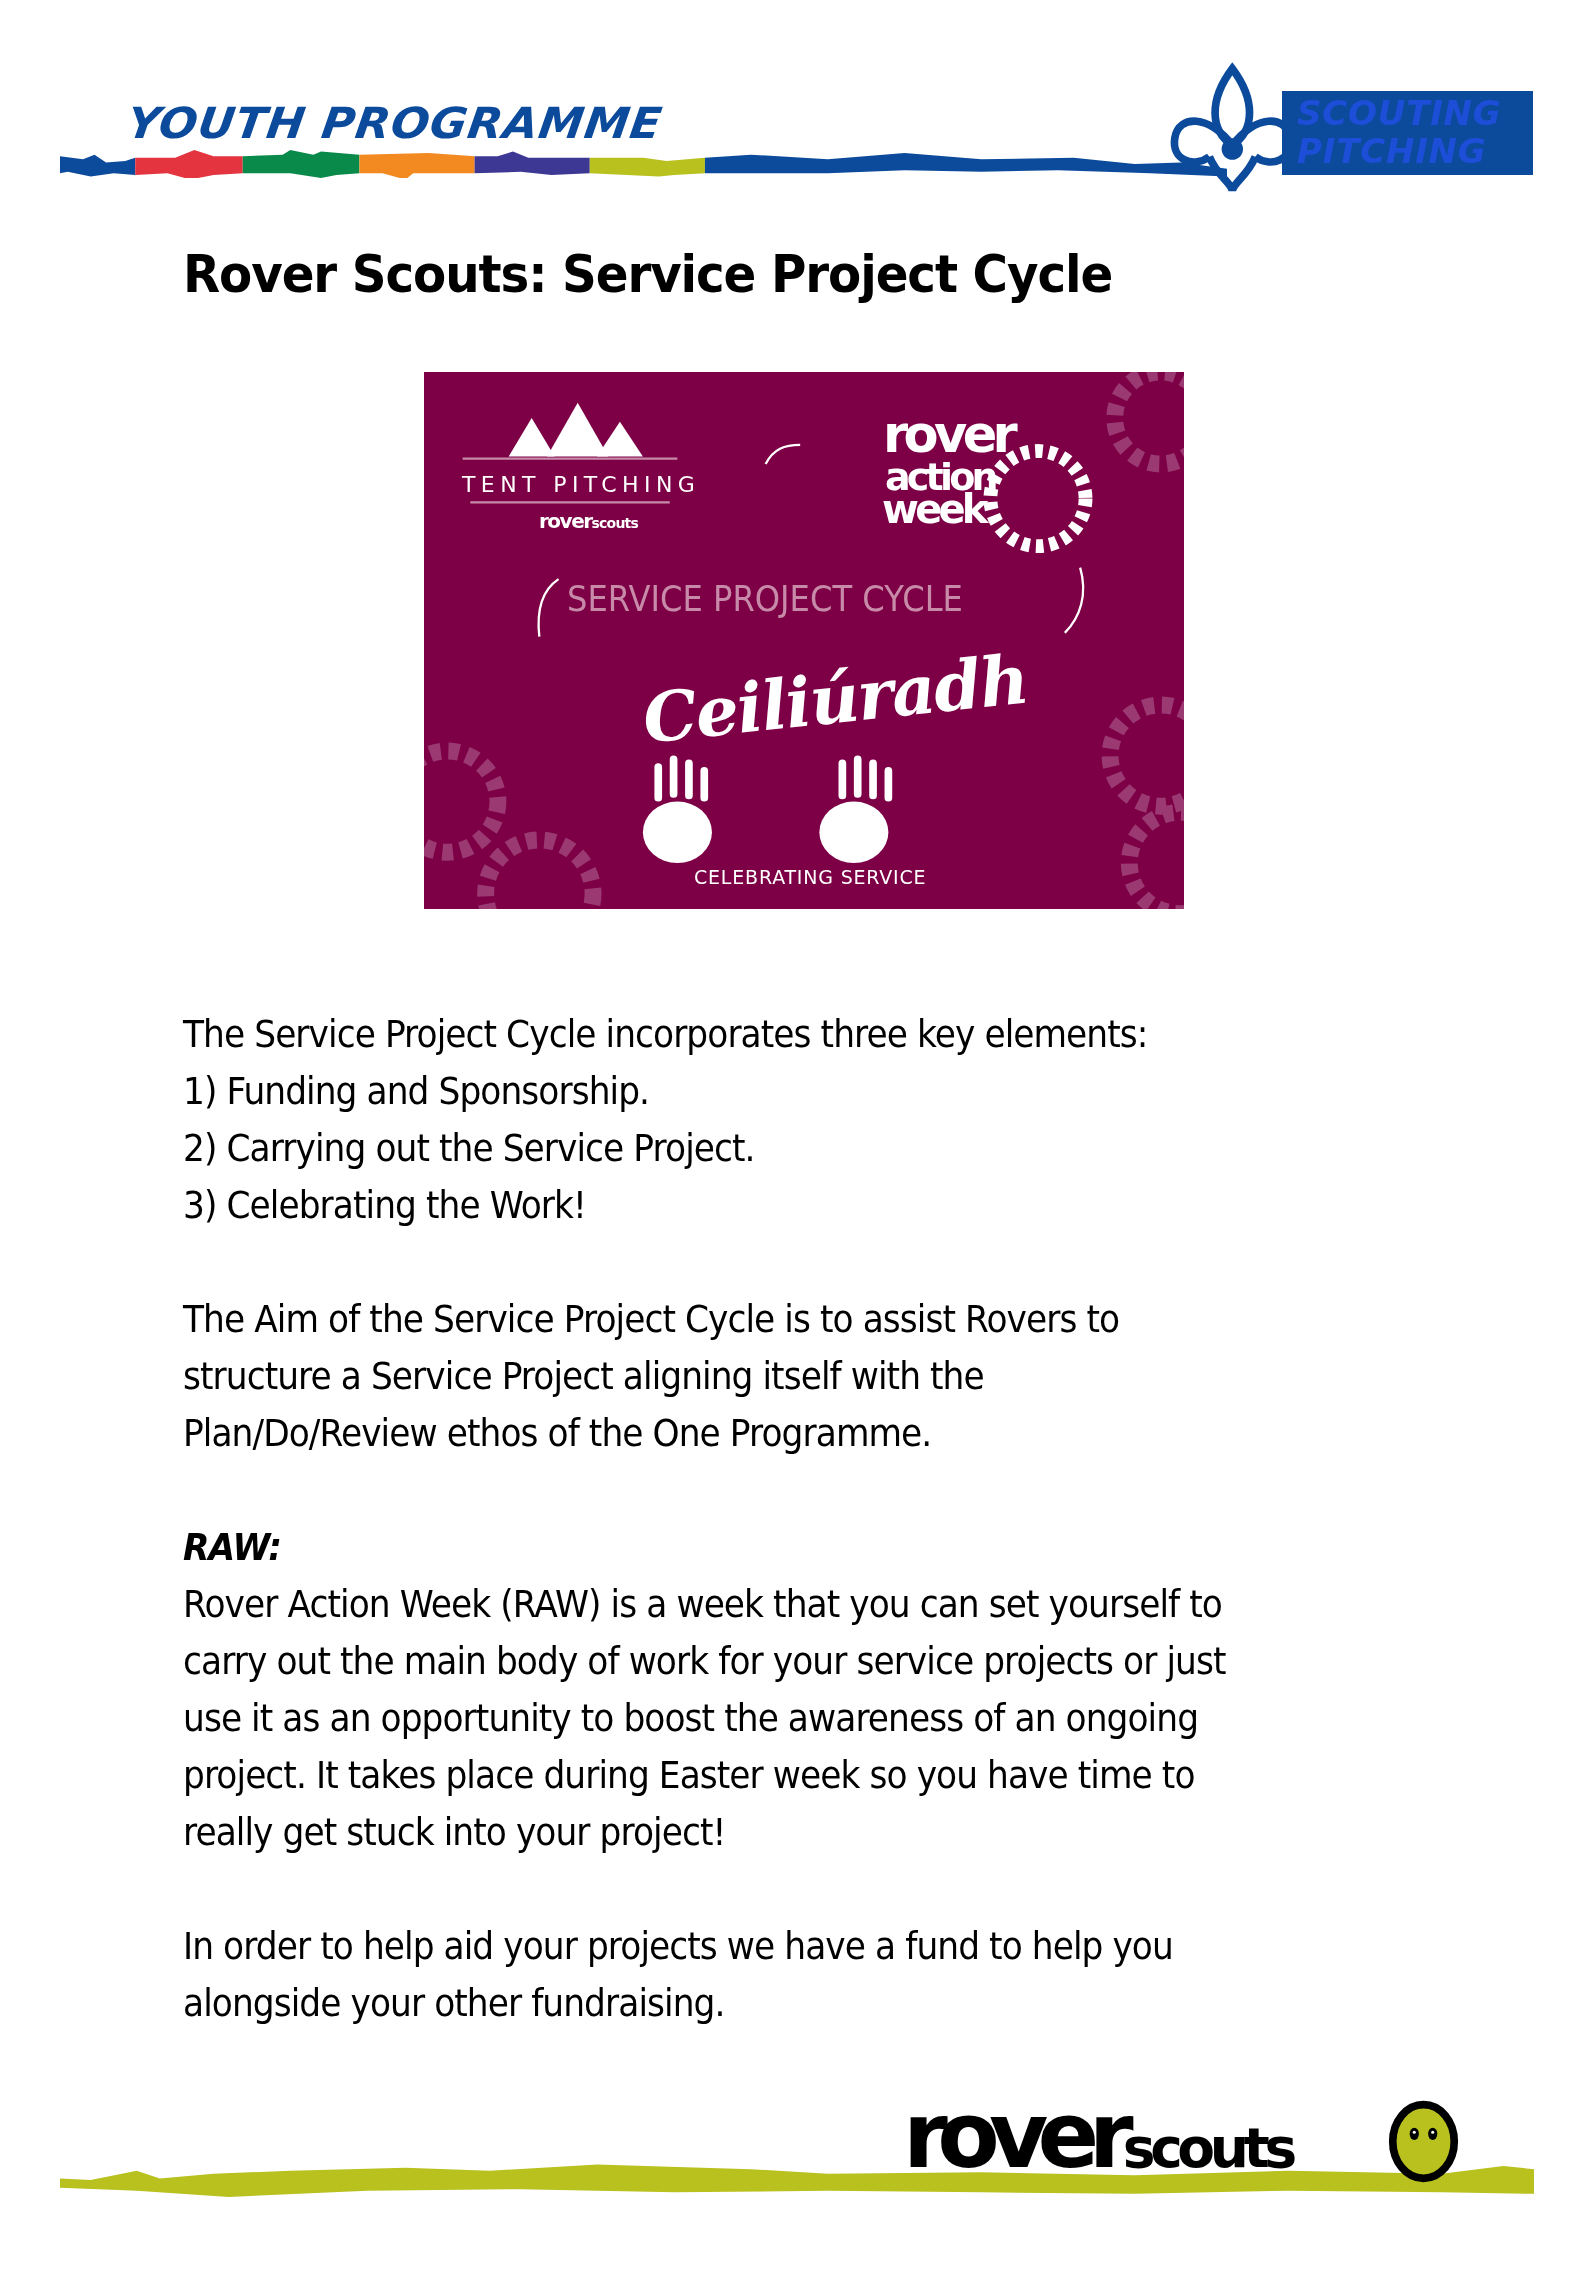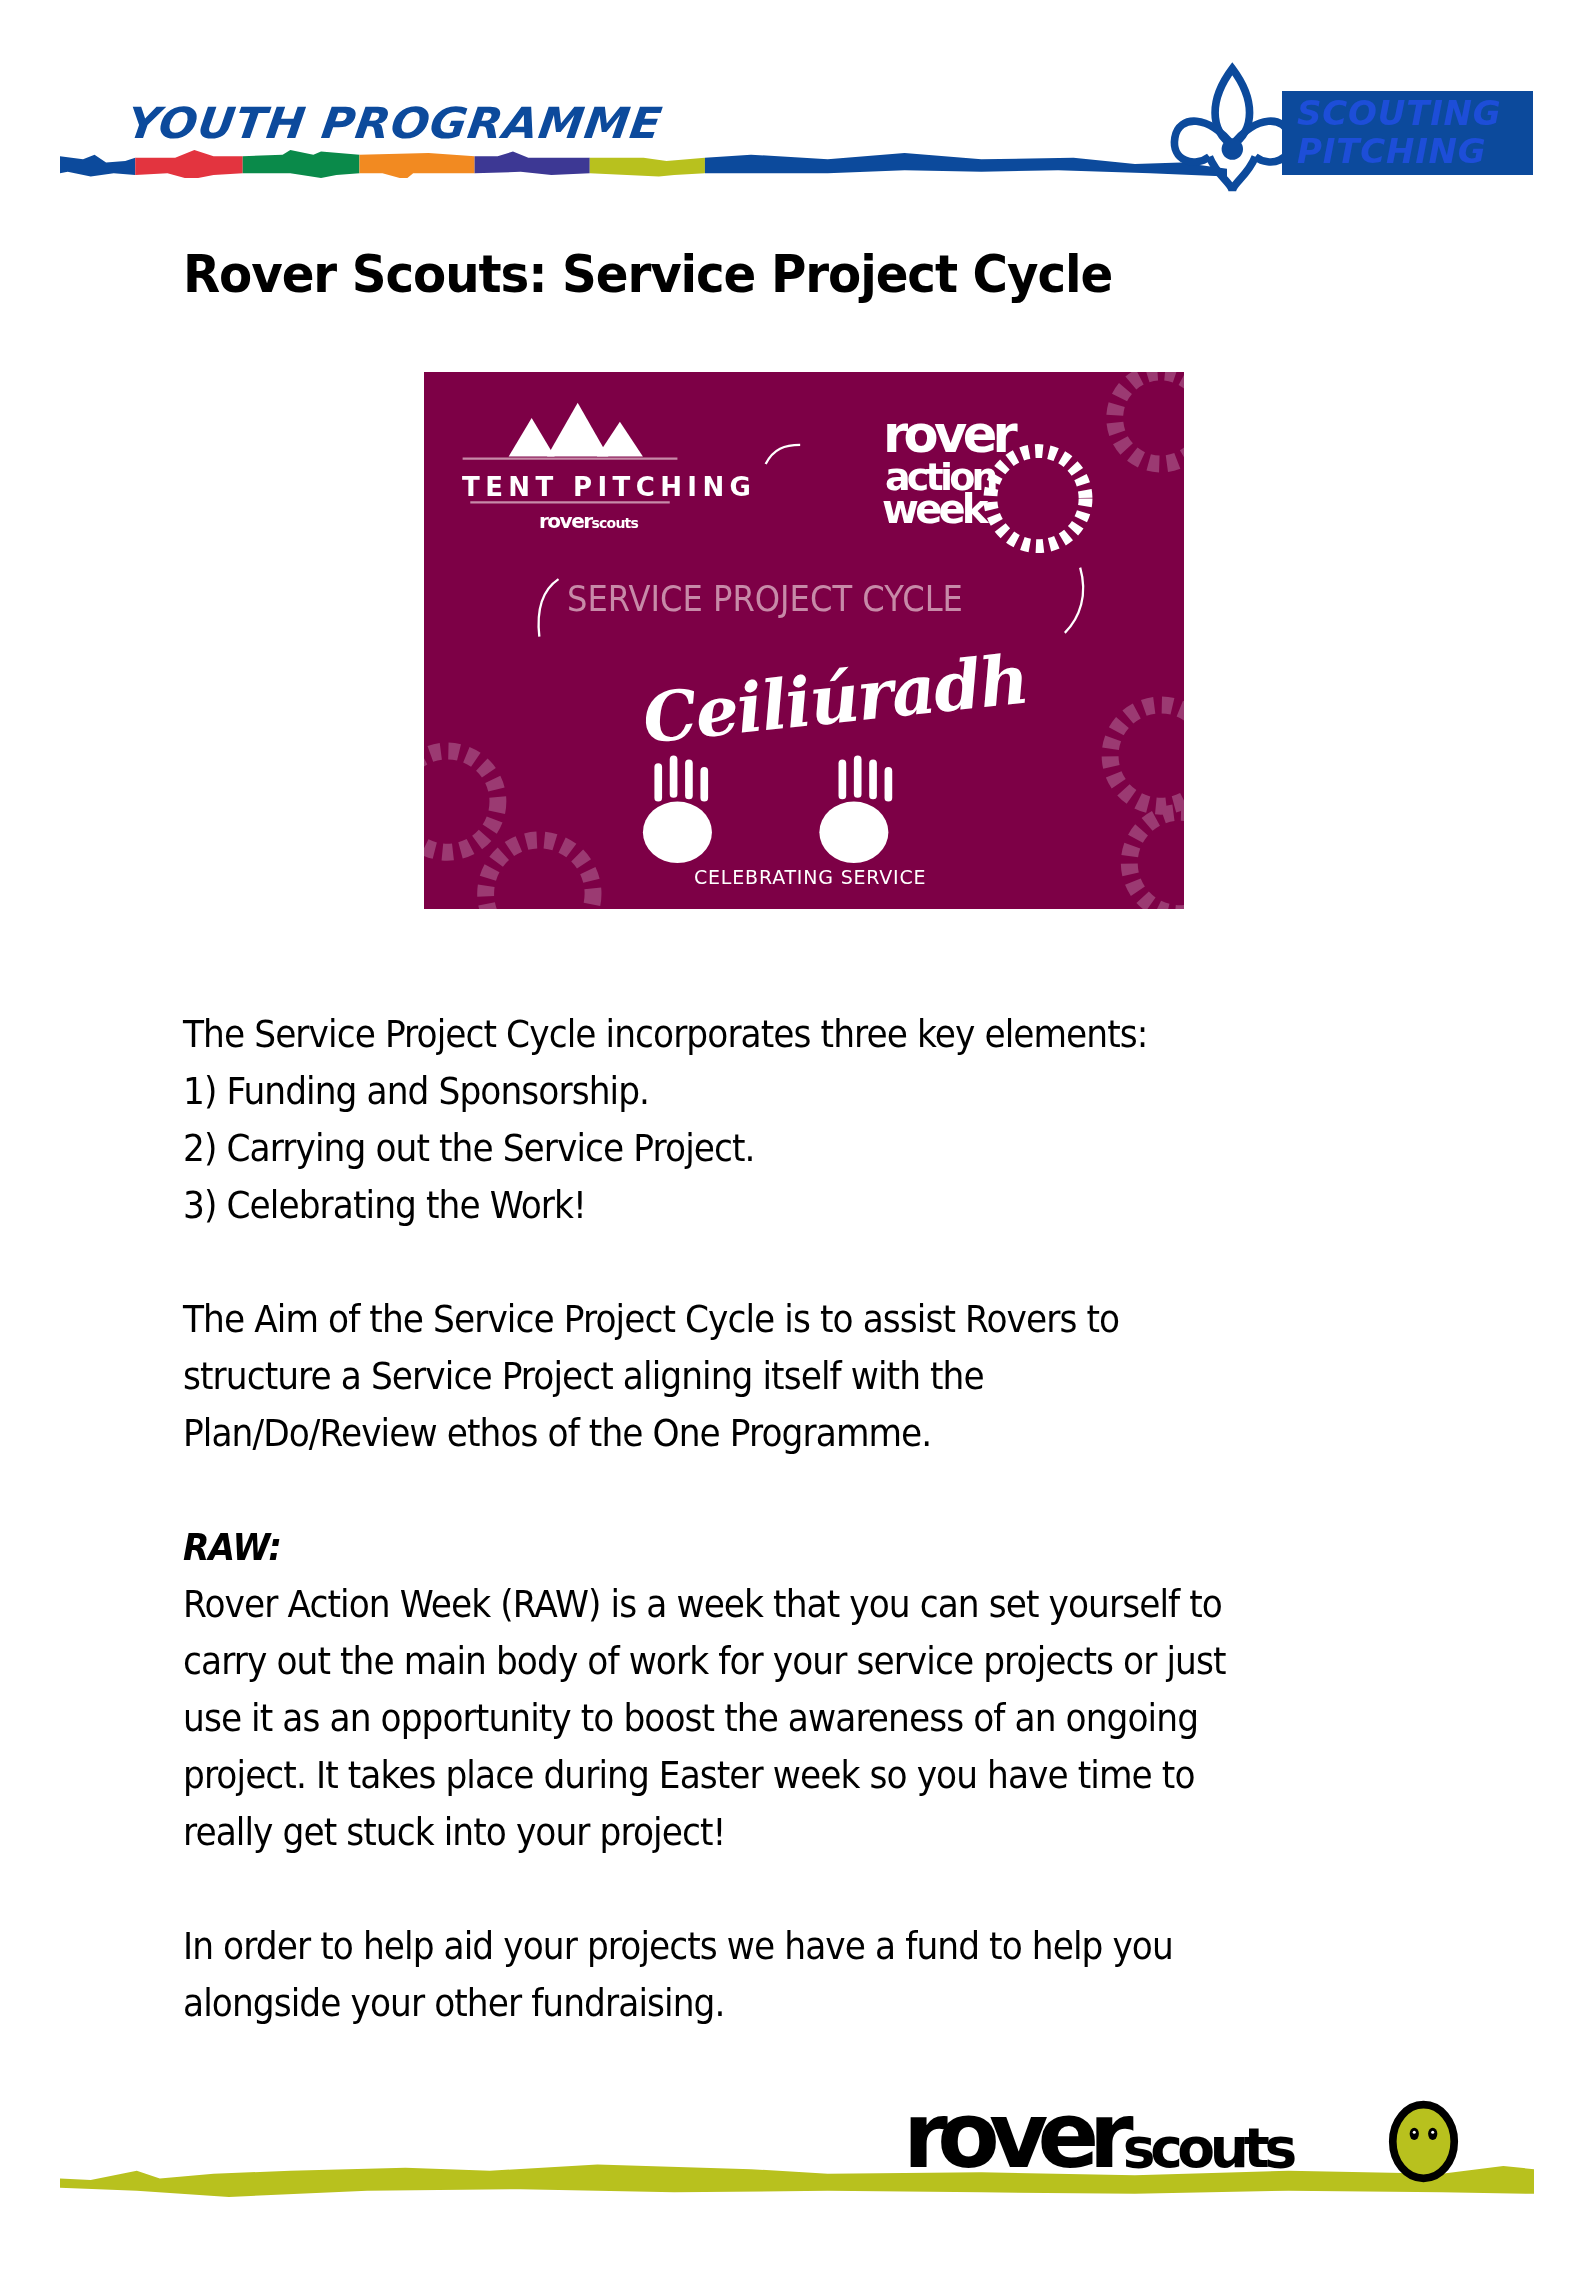--- a/index.html
+++ b/index.html
@@ -10,21 +10,21 @@
   .band{left:60px;top:150px;width:1167px;height:28px;}
   .si-logo{left:1163px;top:61px;width:376px;height:134px;}
   .si-box{left:1282px;top:91px;width:251px;height:84px;background:#0c4a9c;}
   .si-text{left:1297px;top:94px;color:#1d4ed8;font-family:"DejaVu Sans",sans-serif;font-weight:bold;font-style:italic;font-size:34px;line-height:38px;letter-spacing:0.8px;}
   
   .page-title{left:183px;top:244px;font-family:"DejaVu Sans",sans-serif;font-weight:bold;font-size:52px;letter-spacing:-1.2px;transform:scaleX(0.93);transform-origin:left top;white-space:nowrap;}
   
   .panel{left:424px;top:372px;width:760px;height:537px;background:#7d0046;overflow:hidden;}
   .panel svg{position:absolute;left:0;top:0;}
   .p-txt{position:absolute;color:#fff;white-space:nowrap;}
-  .tp-label{left:38px;top:100px;font-family:"DejaVu Sans",sans-serif;font-weight:bold;font-size:26px;letter-spacing:5.4px;}
+  .tp-label{left:38px;top:100px;font-family:"DejaVu Sans",sans-serif;font-weight:normal;font-size:22px;letter-spacing:5.4px;}
   .tp-rover{left:115px;top:137px;font-family:"DejaVu Sans",sans-serif;font-weight:bold;font-size:20px;letter-spacing:-1.5px;}
   .tp-rover small{font-size:14px;letter-spacing:-0.8px;}
   .raw-1{left:459px;top:40px;font-family:"DejaVu Sans",sans-serif;font-weight:bold;font-size:51px;letter-spacing:-4.6px;line-height:46px;}
   .raw-2{left:461px;top:89px;font-family:"DejaVu Sans",sans-serif;font-weight:bold;font-size:38px;letter-spacing:-3.8px;line-height:32px;}
   .raw-3{left:442px;top:120px;font-family:"DejaVu Sans",sans-serif;font-weight:bold;font-size:40px;letter-spacing:-3.8px;line-height:35px;margin-left:16px;}
   .spc{left:143px;top:207px;color:#c78aa8;font-family:"DejaVu Sans",sans-serif;font-size:35px;letter-spacing:0px;font-weight:normal;transform:scaleX(0.92);transform-origin:left top;}
   .ceil{left:215px;top:307px;font-family:"DejaVu Serif",serif;font-style:italic;font-weight:bold;font-size:68px;transform:rotate(-6deg);transform-origin:left top;letter-spacing:-1.5px;}
   .celebrating{left:270px;top:494px;font-family:"DejaVu Sans",sans-serif;font-size:19px;letter-spacing:0.8px;}
   
   .body{left:183px;top:1006px;width:1259px;font-family:"DejaVu Sans",sans-serif;font-size:37px;line-height:57px;letter-spacing:-1px;transform:scaleX(0.93);transform-origin:left top;}

